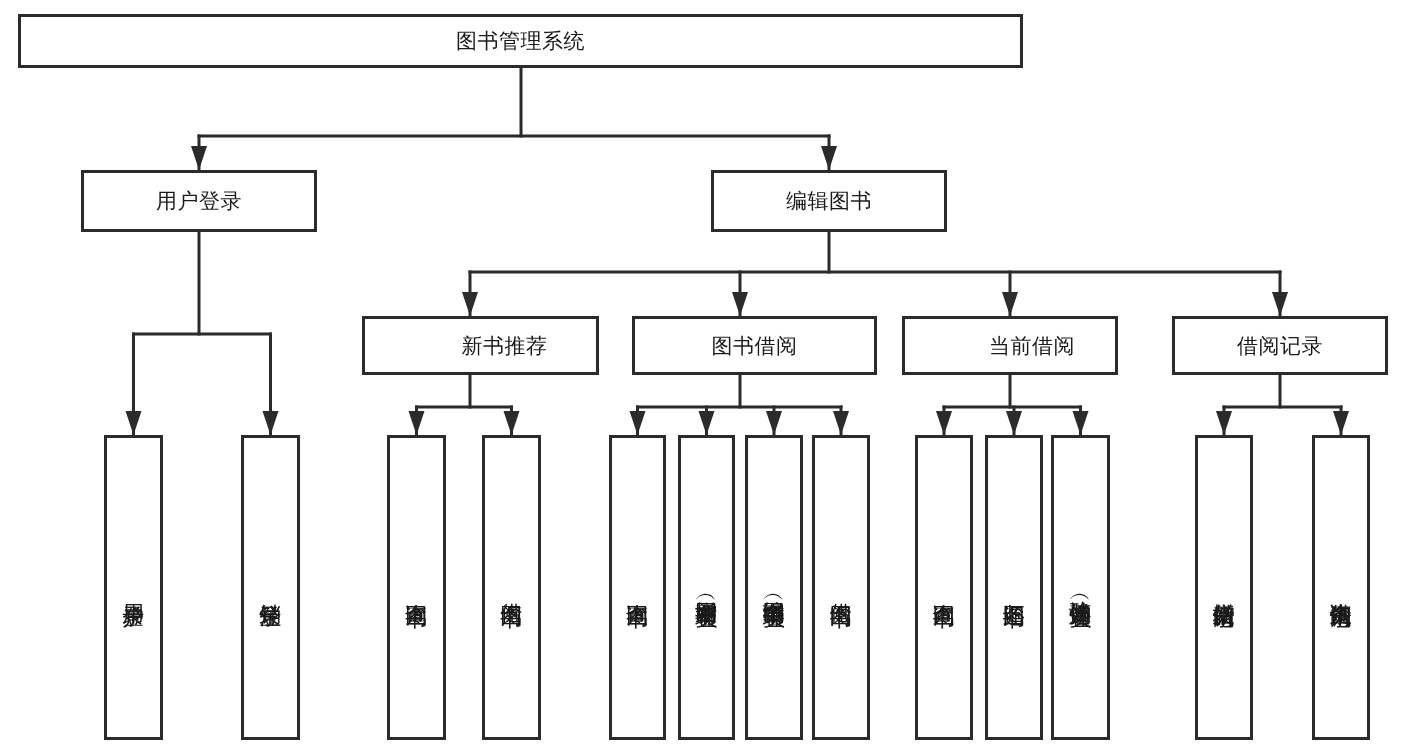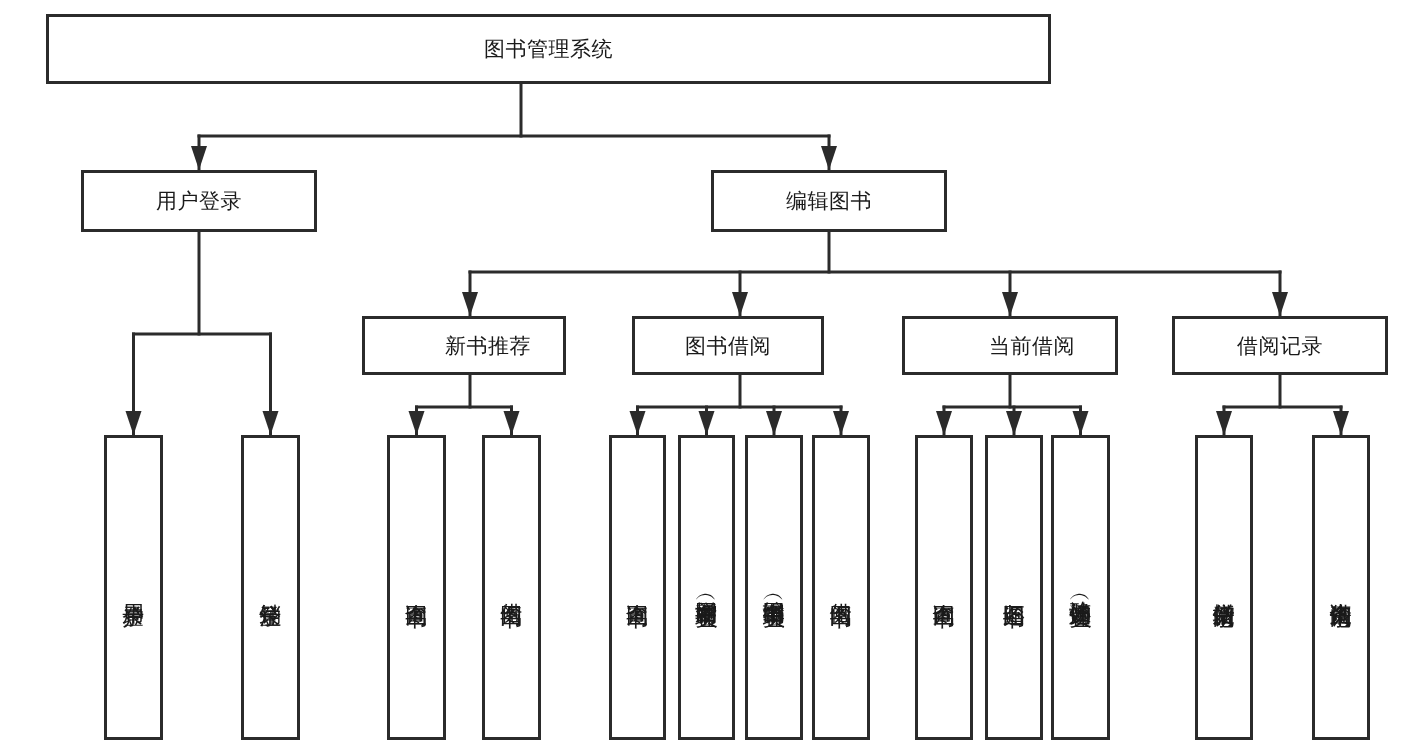--- a/index.html
+++ b/index.html
@@ -128,35 +128,35 @@
       <line x1="1080.5" y1="407" x2="1080.5" y2="435" stroke="#2b2b2b" stroke-width="3" stroke-linecap="square"></line>
       <polygon points="1072.5,411 1088.5,411 1080.5,435" fill="#2b2b2b"></polygon>
       <line x1="1280" y1="375" x2="1280" y2="407" stroke="#2b2b2b" stroke-width="3" stroke-linecap="square"></line>
       <line x1="1224" y1="407" x2="1341" y2="407" stroke="#2b2b2b" stroke-width="3" stroke-linecap="square"></line>
       <line x1="1224" y1="407" x2="1224" y2="435" stroke="#2b2b2b" stroke-width="3" stroke-linecap="square"></line>
       <polygon points="1216,411 1232,411 1224,435" fill="#2b2b2b"></polygon>
       <line x1="1341" y1="407" x2="1341" y2="435" stroke="#2b2b2b" stroke-width="3" stroke-linecap="square"></line>
       <polygon points="1333,411 1349,411 1341,435" fill="#2b2b2b"></polygon>
     </svg>
 
-  <div class="node root" id="n-root" style="left: 18px; top: 14px; width: 1005px; height: 70px; margin-left: 28px;">
+  <div class="node root" id="n-root" style="left: 18px; top: 14px; width: 1005px; height: 54px;">
     <span class="label-h">图书管理系统</span>
   </div>
 
   <div class="node" id="n-user-login" style="left: 81px; top: 170px; width: 236px; height: 62px;">
     <span class="label-h">用户登录</span>
   </div>
   <div class="node" id="n-book-management" style="left: 711px; top: 170px; width: 236px; height: 62px;">
     <span class="label-h">编辑图书</span>
   </div>
 
-  <div class="node" id="n-new-book-recommend" style="left: 362px; top: 316px; width: 204px; height: 59px; padding-left: 48px;">
+  <div class="node" id="n-new-book-recommend" style="left: 362px; top: 316px; width: 237px; height: 59px; padding-left: 48px;">
     <span class="label-h">新书推荐</span>
   </div>
-  <div class="node" id="n-book-borrow" style="left: 632px; top: 316px; width: 192px; height: 59px;">
+  <div class="node" id="n-book-borrow" style="left: 632px; top: 316px; width: 245px; height: 59px;">
     <span class="label-h">图书借阅</span>
   </div>
   <div class="node" id="n-current-borrow" style="left: 902px; top: 316px; width: 216px; height: 59px; padding-left: 44px;">
     <span class="label-h">当前借阅</span>
   </div>
   <div class="node" id="n-borrow-record" style="left: 1172px; top: 316px; width: 216px; height: 59px;">
     <span class="label-h">借阅记录</span>
   </div>
 
   <div class="node leaf" id="n-leaf-user-login" style="left: 104px; top: 435px; width: 59px; height: 305px;">

